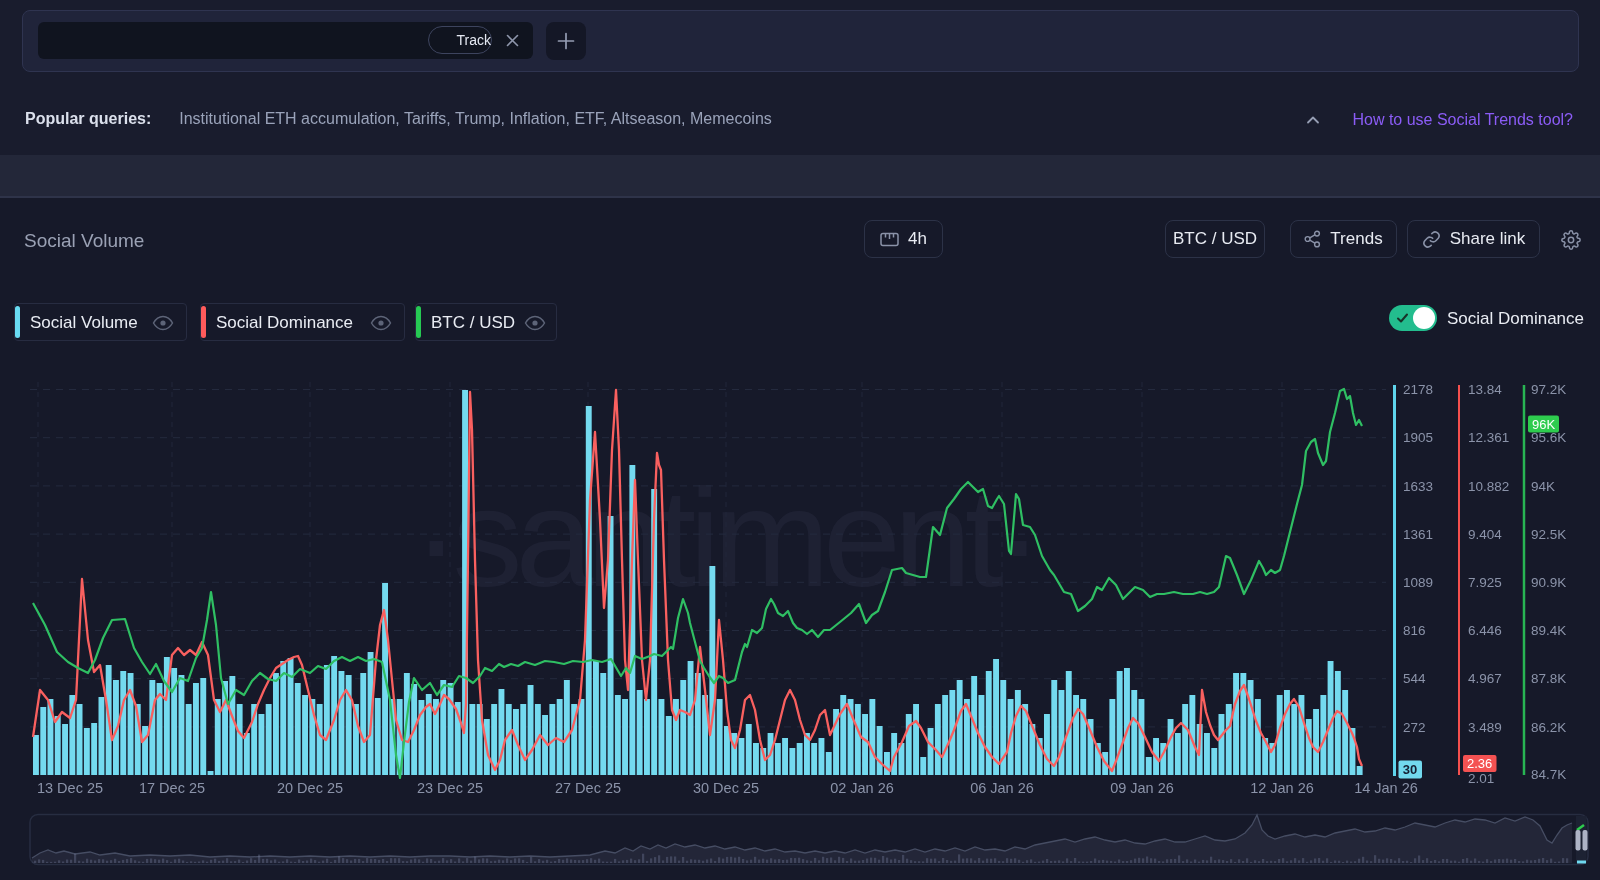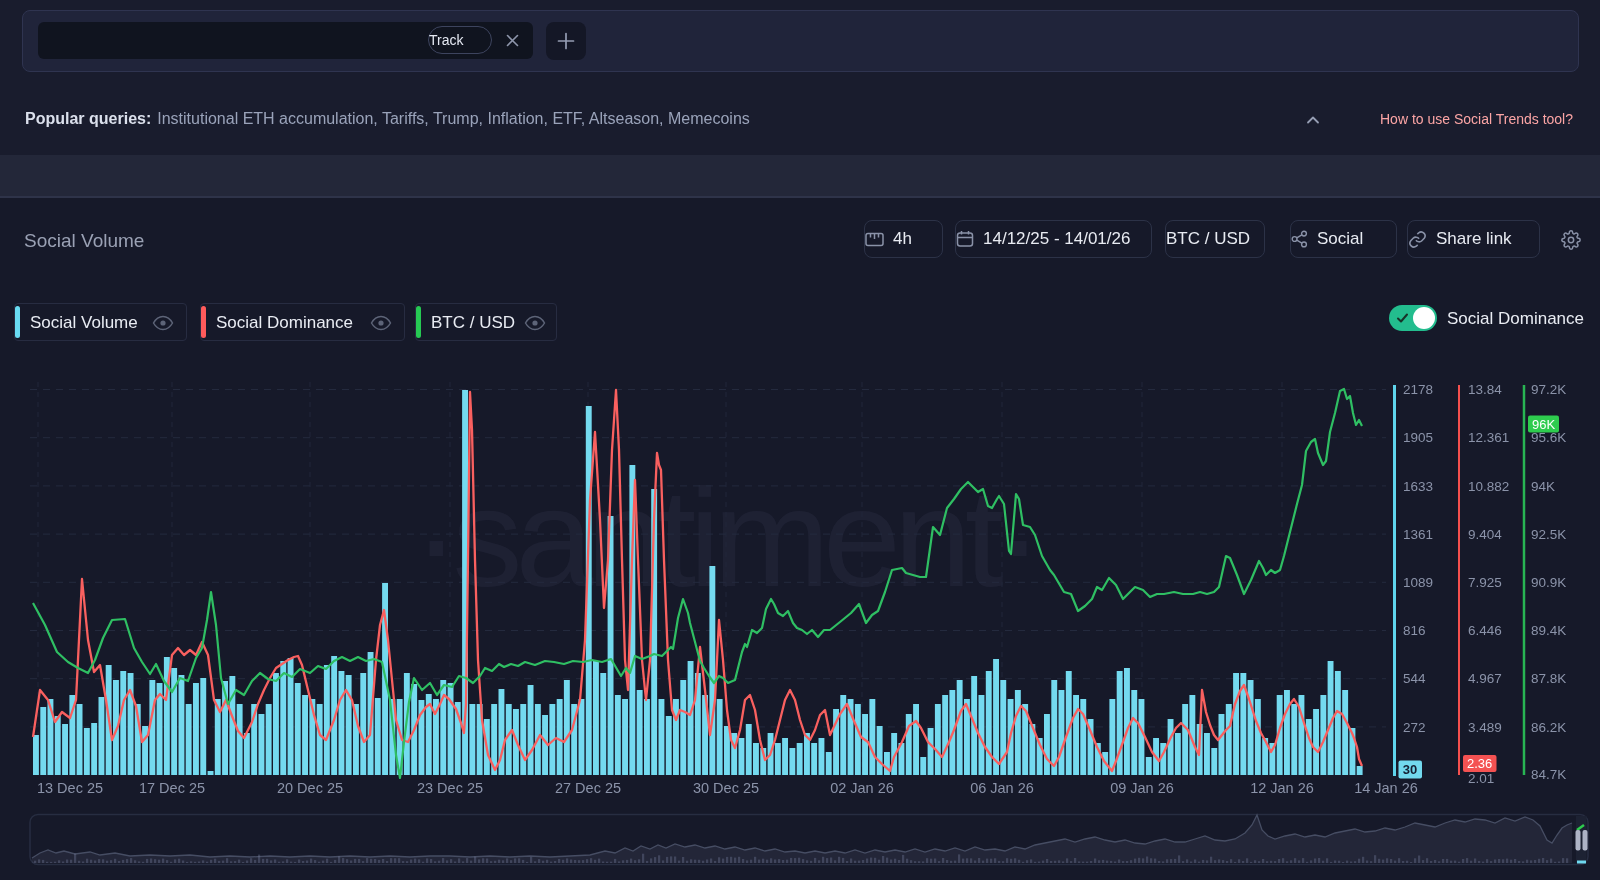--- a/index.html
+++ b/index.html
@@ -2,28 +2,28 @@
 <html><head><meta charset="utf-8">
 <style>
 *{margin:0;padding:0;box-sizing:border-box}
 html,body{background:#161929;font-family:"Liberation Sans",sans-serif}
 #page{position:relative;width:1600px;height:880px;overflow:hidden;background:#161929}
 .abs{position:absolute}
 #topstrip{left:0;top:0;width:1600px;height:155px;background:#191c2d}
 #searchbox{left:22px;top:10px;width:1557px;height:62px;background:#20243a;border:1px solid #2f3450;border-radius:8px}
 #chip{left:38px;top:22px;width:495px;height:37px;background:#10141f;border-radius:6px;color:#eef1f7;font-size:17px;line-height:37px}
 #chip .q{position:absolute;left:10px;top:0}
-#trackpill{position:absolute;left:390px;top:4px;width:64px;height:28px;border:1px solid #3d445e;border-radius:14px;color:#e4e8f2;font-size:14px;line-height:26px;text-align:left}
+#trackpill{position:absolute;left:390px;top:4px;width:64px;height:28px;border:1px solid #3d445e;border-radius:14px;color:#e4e8f2;font-size:14px;line-height:26px;text-align:right}
 #plusbtn{left:546px;top:22px;width:40px;height:38px;background:#141726;border-radius:8px}
 #poprow{left:25px;top:110px;width:1400px;height:20px;font-size:16px;color:#9aa3ba}
-#poprow b{color:#dbe0ec;font-weight:700;margin-right:6px}
-#howto{top:111px;right:27px;font-size:14px;color:#fca5a5}
+#poprow b{color:#dbe0ec;font-weight:700;margin-right:28px}
+#howto{top:111px;right:27px;font-size:16px;color:#8b5cf6}
 #band{left:0;top:155px;width:1600px;height:43px;background:#232739;border-bottom:2px solid #2e3349}
 #svtitle{left:24px;top:230px;font-size:19px;color:#9aa1b4}
-.btn{position:absolute;height:38px;border:1px solid #2c3247;border-radius:8px;color:#e8ebf2;font-size:17px;display:flex;align-items:center;gap:9px}
+.btn{position:absolute;height:38px;border:1px solid #2c3247;border-radius:8px;color:#e8ebf2;font-size:17px;display:flex;align-items:center;justify-content:center;gap:9px}
 .chip2{position:absolute;top:303px;height:38px;border:1px solid #272c41;border-radius:4px;color:#e9ecf3;font-size:17px}
 .chip2 .bar{position:absolute;left:0px;top:2px;width:5px;height:32px;border-radius:3px}
 .chip2 .t{position:absolute;left:15px;top:9px;white-space:nowrap}
 .chip2 svg{position:absolute;top:11px}
 #toggle{left:1389px;top:305px;width:48px;height:26px;background:#23bd8e;border-radius:13px}
 #toggle .knob{position:absolute;right:2px;top:2px;width:22px;height:22px;background:#fff;border-radius:50%}
 #toglabel{left:1447px;top:309px;font-size:17px;color:#e9ecf3}
 #watermark{left:413px;top:468px;width:700px;font-size:140px;color:rgba(190,205,255,0.05);letter-spacing:-7px;font-weight:400;line-height:1}
 text{font-family:"Liberation Sans",sans-serif}
 </style></head><body>
@@ -49,38 +49,31 @@
 <div class="abs" id="band"></div>
 <div class="abs" id="svtitle">Social Volume</div>
 
 <div class="btn" style="left:864px;top:220px;width:79px">
 <svg width="19" height="17" viewBox="0 0 19 17" fill="none" stroke="#8a92a8" stroke-width="1.5">
         <rect x="1" y="2.5" width="17" height="12" rx="2"></rect>
         <path d="M5.5 2.5v4M9.5 2.5v5.5M13.5 2.5v4"></path>
       </svg>
 <span>4h</span>
     </div>
-<div class="btn" style="left:955px;top:220px;width:197px">
-<svg width="18" height="18" viewBox="0 0 18 18" fill="none" stroke="#8a92a8" stroke-width="1.5">
-        <rect x="1.5" y="3" width="15" height="13" rx="2.5"></rect>
-        <path d="M1.5 7.5h15M5.5 1v3.5M12.5 1v3.5"></path>
-      </svg>
-<span>14/12/25 - 14/01/26</span>
-    </div>
 <div class="btn" style="left:1165px;top:220px;width:100px">
       <span>BTC / USD</span>
     </div>
 <div class="btn" style="left:1290px;top:220px;width:107px">
 <svg width="17" height="18" viewBox="0 0 17 18" fill="none" stroke="#8a92a8" stroke-width="1.4">
         <circle cx="13" cy="3.6" r="2.4"></circle>
         <circle cx="13" cy="14.4" r="2.4"></circle>
         <circle cx="3.6" cy="9" r="2.4"></circle>
         <path d="M5.8 7.9l5-3.1M5.8 10.1l5 3.1"></path>
       </svg>
-<span>Social</span>
+<span>Trends</span>
     </div>
 <div class="btn" style="left:1407px;top:220px;width:133px">
 <svg width="19" height="19" viewBox="0 0 24 24" fill="none" stroke="#8a92a8" stroke-width="2">
         <path d="M10 13a5 5 0 0 0 7.5.5l3-3a5 5 0 0 0-7-7l-1.7 1.7"></path>
         <path d="M14 11a5 5 0 0 0-7.5-.5l-3 3a5 5 0 0 0 7 7l1.7-1.7"></path>
       </svg>
 <span>Share link</span>
     </div>
 <svg class="abs" style="left:1561px;top:230px" width="20" height="20" viewBox="0 0 24 24" fill="none" stroke="#8a92a8" stroke-width="1.8">
       <circle cx="12" cy="12" r="3.2"></circle>

